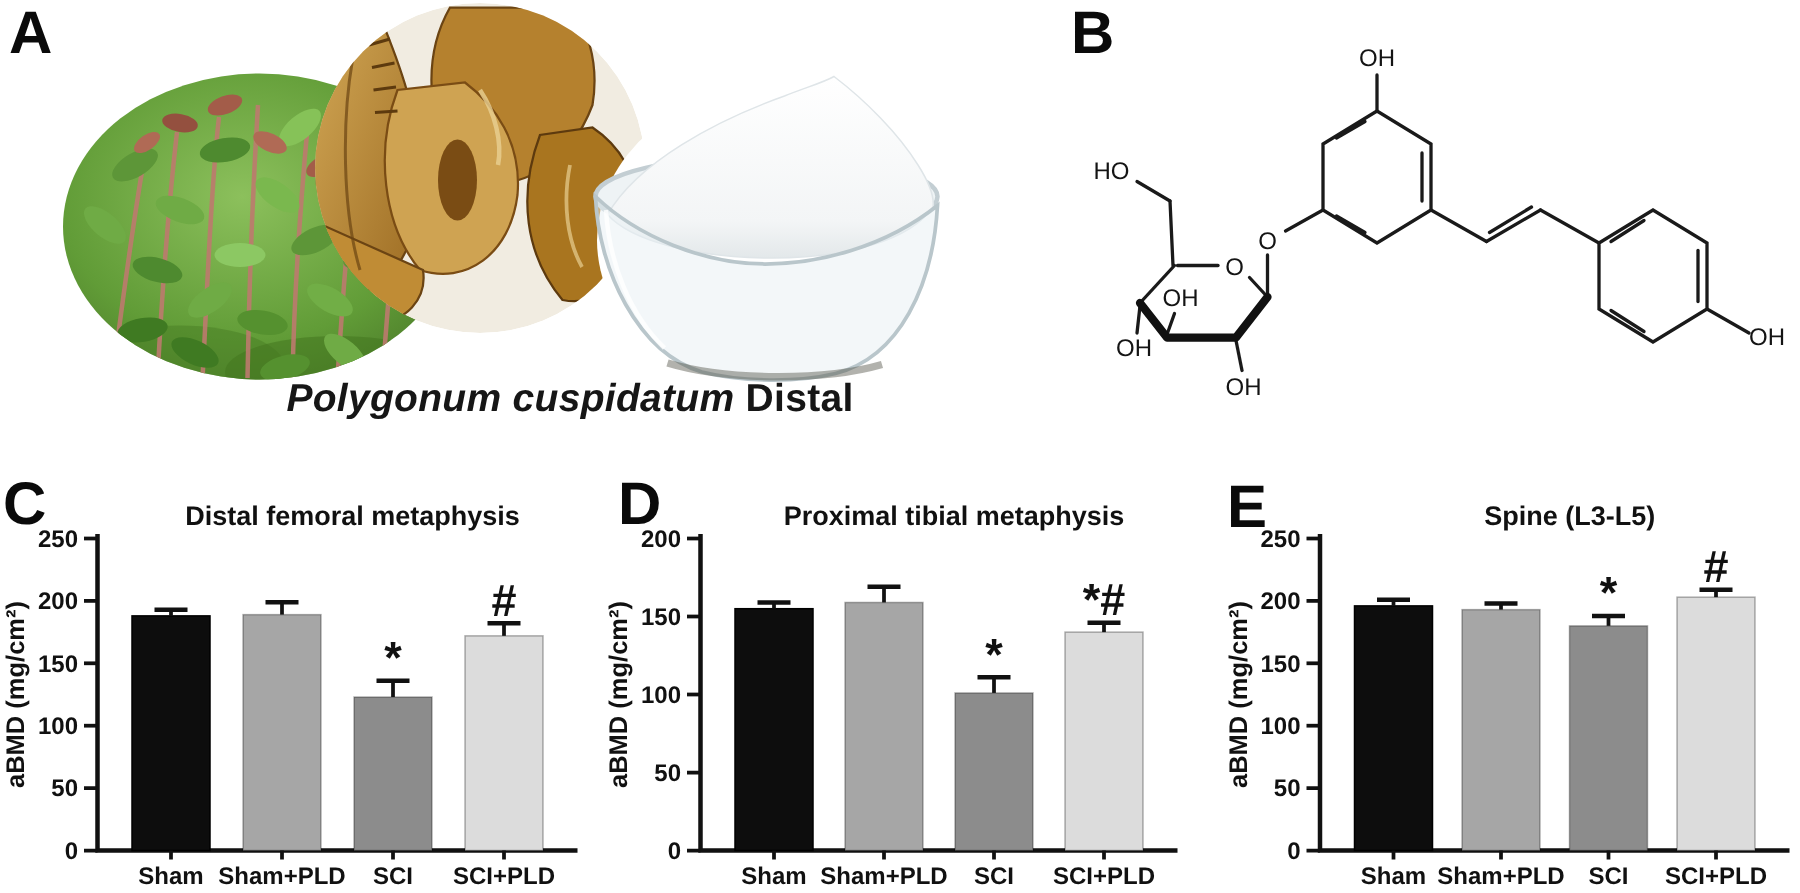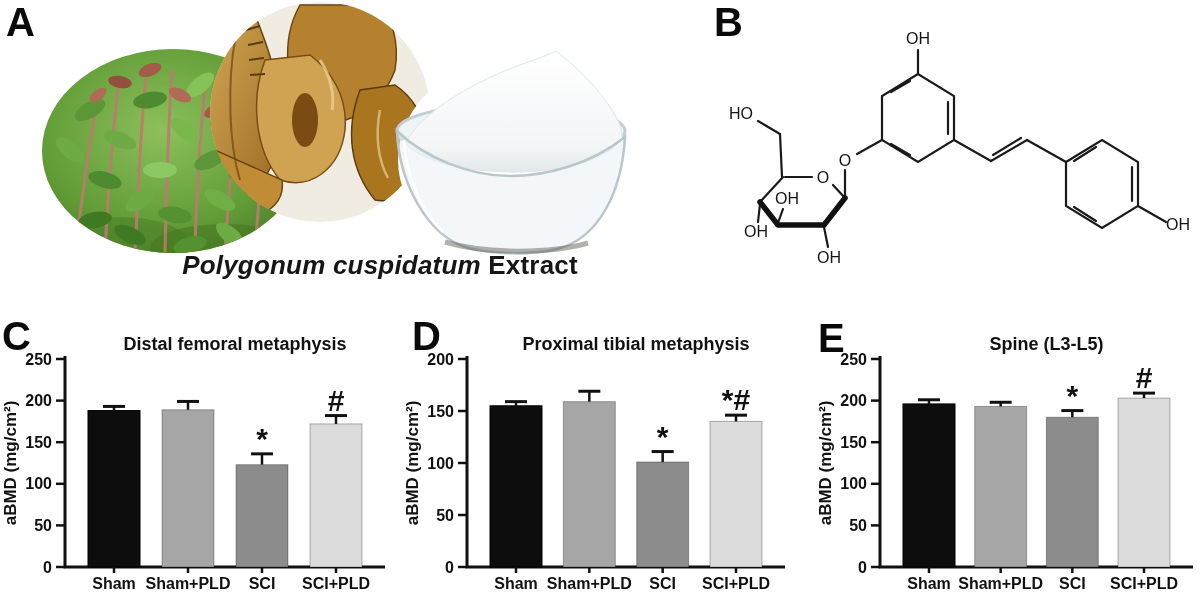--- a/index.html
+++ b/index.html
@@ -128,21 +128,21 @@
       <path d="M405,143 C425,108 478,80 523,64 C538,58 549,55 556,51 C577,67 599,89 612,110
                C619,121 623,131 622,138 C607,160 565,172 515,172 C462,172 420,160 405,143 Z" fill="url(#gPowder)" stroke="#dfe5e8" stroke-width="1"></path>
       <path d="M397,131 C399,180 425,235 468,248 C496,255 532,255 557,249 C600,238 622,190 625,137
                C590,165 545,176 510,176 C470,176 425,158 397,131 Z" fill="rgba(232,240,243,0.5)" stroke="#b9c6cb" stroke-width="2.5"></path>
       <path d="M445,242 C485,254 550,254 588,243" stroke="#55554a" stroke-width="5" fill="none" opacity="0.45"></path>
       <path d="M404,140 C406,175 420,210 443,232" stroke="#ffffff" stroke-width="3" fill="none" opacity="0.8"></path>
     </g>
   </svg>
 
   <div class="caption">
-    <span class="it">Polygonum cuspidatum</span><span> Extract</span>
+    <span class="it">Polygonum cuspidatum</span><span> Distal</span>
   </div>
 
   <svg id="panel-b-svg" width="500" height="300" viewBox="0 0 500 300">
     <g stroke="#1a1a1a" stroke-width="2.2" fill="none" stroke-linecap="round">
 
       <path d="M218,74 L182,96 L182,140 L218,162 L254,140 L254,96 Z"></path>
       <path d="M210,81 L191,92"></path>
       <path d="M191,144 L210,155"></path>
       <path d="M248,134 L248,102"></path>
 

